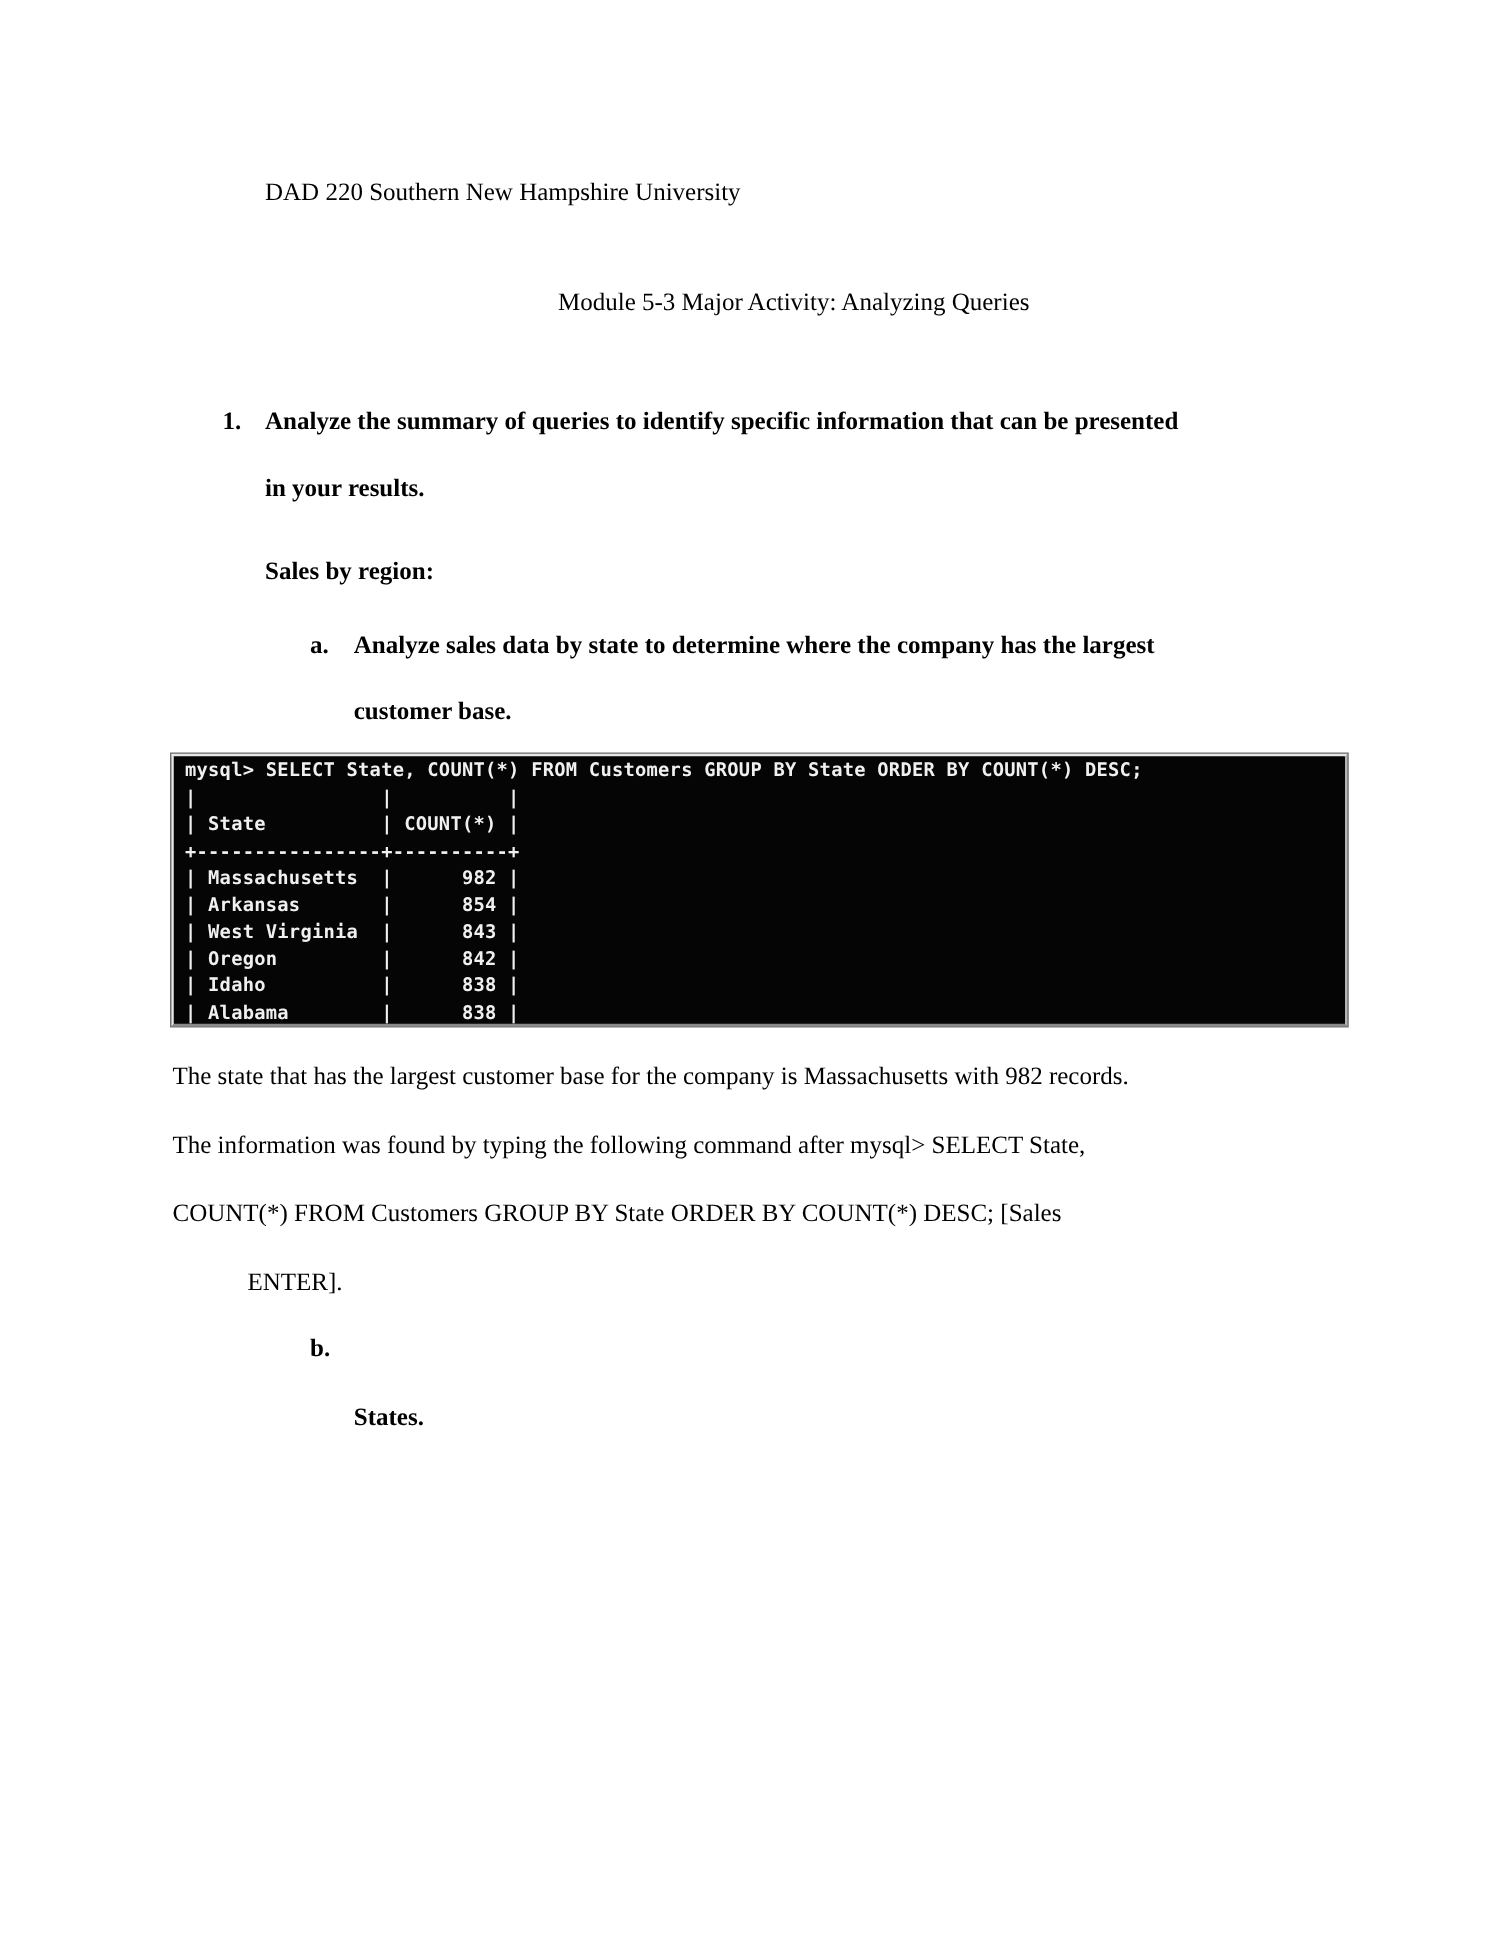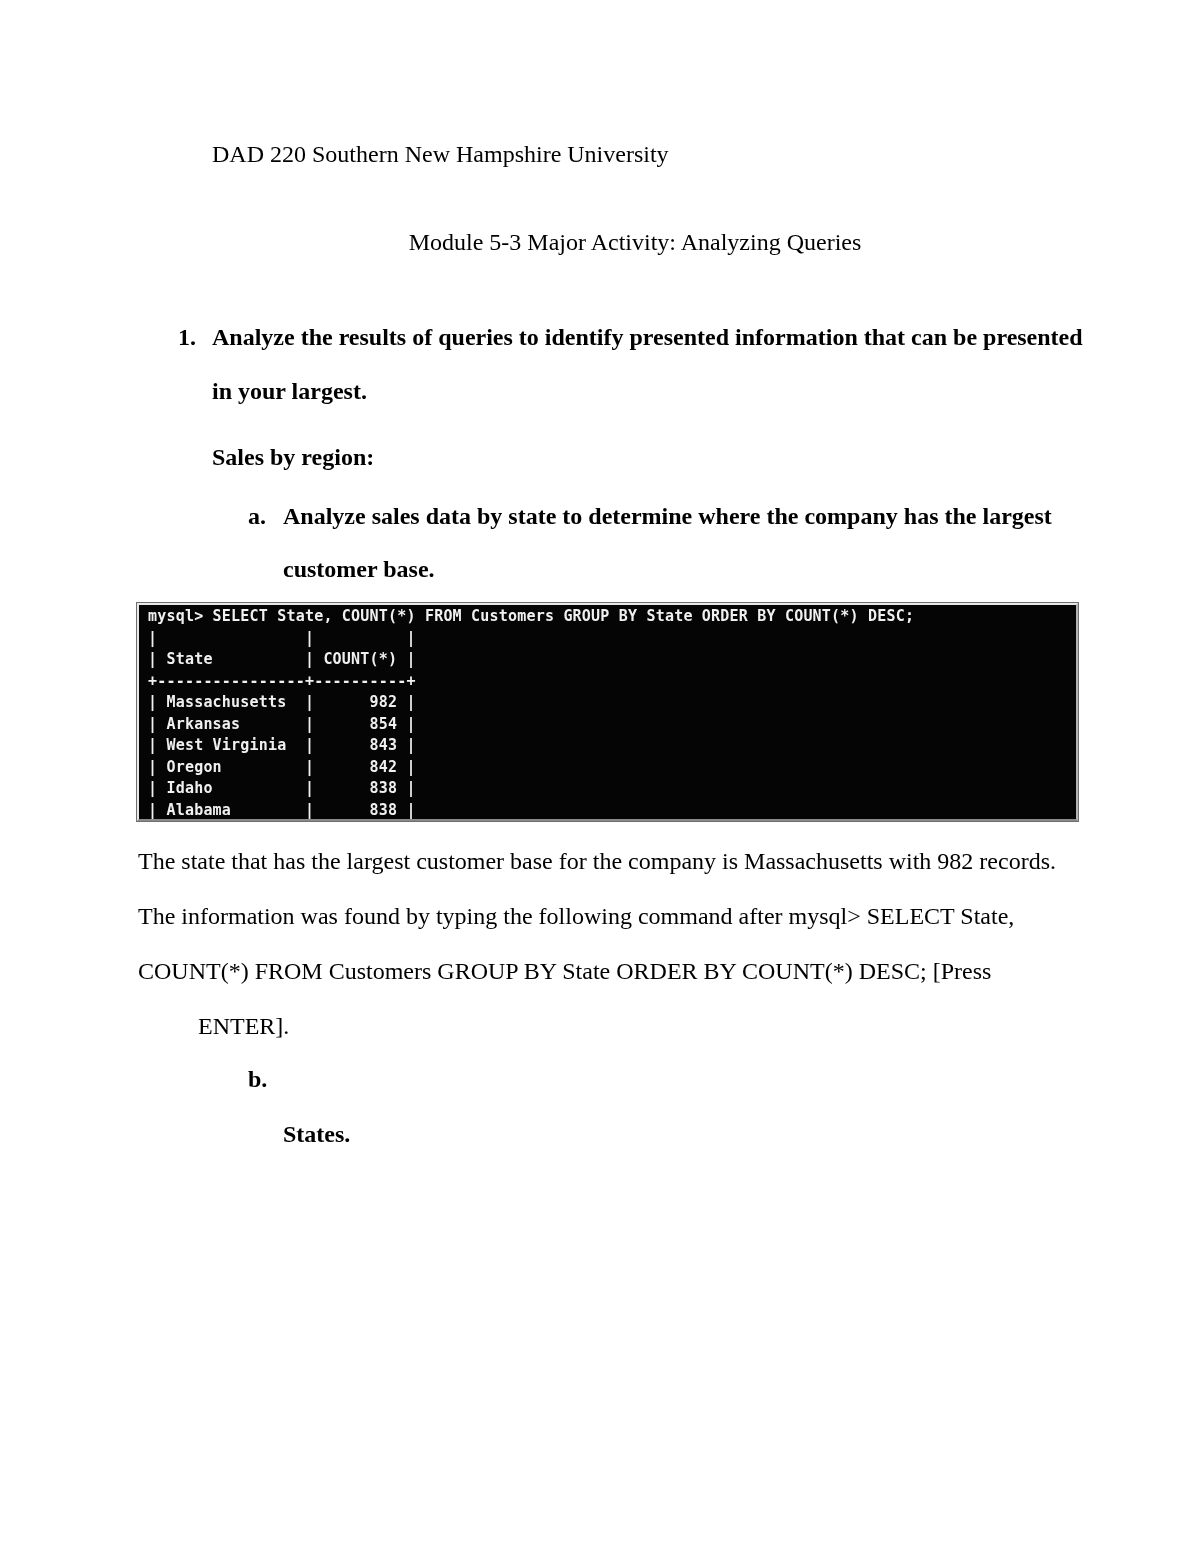--- a/index.html
+++ b/index.html
@@ -8,21 +8,21 @@
     width: 1200px;
     height: 1553px;
     background: #ffffff;
     overflow: hidden;
     font-family: "Liberation Serif", "DejaVu Serif", serif;
     color: #000000;
   }
   .line {
     position: absolute;
     white-space: nowrap;
-    font-size: 24px;
+    font-size: 20px;
     line-height: 28px;
   }
   .b { font-weight: 700; }
   .title-line {
     left: 141px;
     width: 988px;
     text-align: center;
   }
   .terminal {
     position: absolute;
@@ -53,22 +53,22 @@
 </head>
 <body>
 
 <div class="page">
 
   <div class="line" style="left:212px; top:140px;">DAD 220 Southern New Hampshire University</div>
 
   <div class="line title-line" style="top:228px;">Module 5-3 Major Activity: Analyzing Queries</div>
 
   <div class="line b" style="left:178px; top:323px;">1.</div>
-  <div class="line b" style="left:212px; top:323px;">Analyze the results of queries to identify presented information that can be presented</div>
-  <div class="line b" style="left:212px; top:377px;">in your largest.</div>
+  <div class="line b" style="left:212px; top:323px;">Analyze the summary of queries to identify specific information that can be presented</div>
+  <div class="line b" style="left:212px; top:377px;">in your results.</div>
 
   <div class="line b" style="left:212px; top:443px;">Sales by region:</div>
 
   <div class="line b" style="left:248px; top:502px;">a.</div>
   <div class="line b" style="left:283px; top:502px;text-align:center;">Analyze sales data by state to determine where the company has the largest</div>
   <div class="line b" style="left:283px; top:555px;">customer base.</div>
 
   <div class="terminal" style="background: rgb(5, 5, 5);">
     <pre id="terminal-pre" style="color: rgb(240, 240, 240);">mysql&gt; SELECT State, COUNT(*) FROM Customers GROUP BY State ORDER BY COUNT(*) DESC;
 |                |          |
@@ -77,19 +77,19 @@
 | Massachusetts  |      982 |
 | Arkansas       |      854 |
 | West Virginia  |      843 |
 | Oregon         |      842 |
 | Idaho          |      838 |
 | Alabama        |      838 |</pre>
   </div>
 
   <div class="line" style="left:138px; top:847px;">The state that has the largest customer base for the company is Massachusetts with 982 records.</div>
   <div class="line" style="left:138px; top:902px;">The information was found by typing the following command after mysql&gt; SELECT State,</div>
-  <div class="line" style="left:138px; top:957px;">COUNT(*) FROM Customers GROUP BY State ORDER BY COUNT(*) DESC; [Press</div>
+  <div class="line" style="left:138px; top:957px;">COUNT(*) FROM Customers GROUP BY State ORDER BY COUNT(*) DESC; [Sales</div>
   <div class="line" style="left:154px; top:1012px;margin-left:44px;">ENTER].</div>
 
   <div class="line b" style="left:248px; top:1065px;">b.</div>
   <div class="line b" style="left:283px; top:1120px;text-align:center;">States.</div>
 
 </div>
 
 </body></html>

